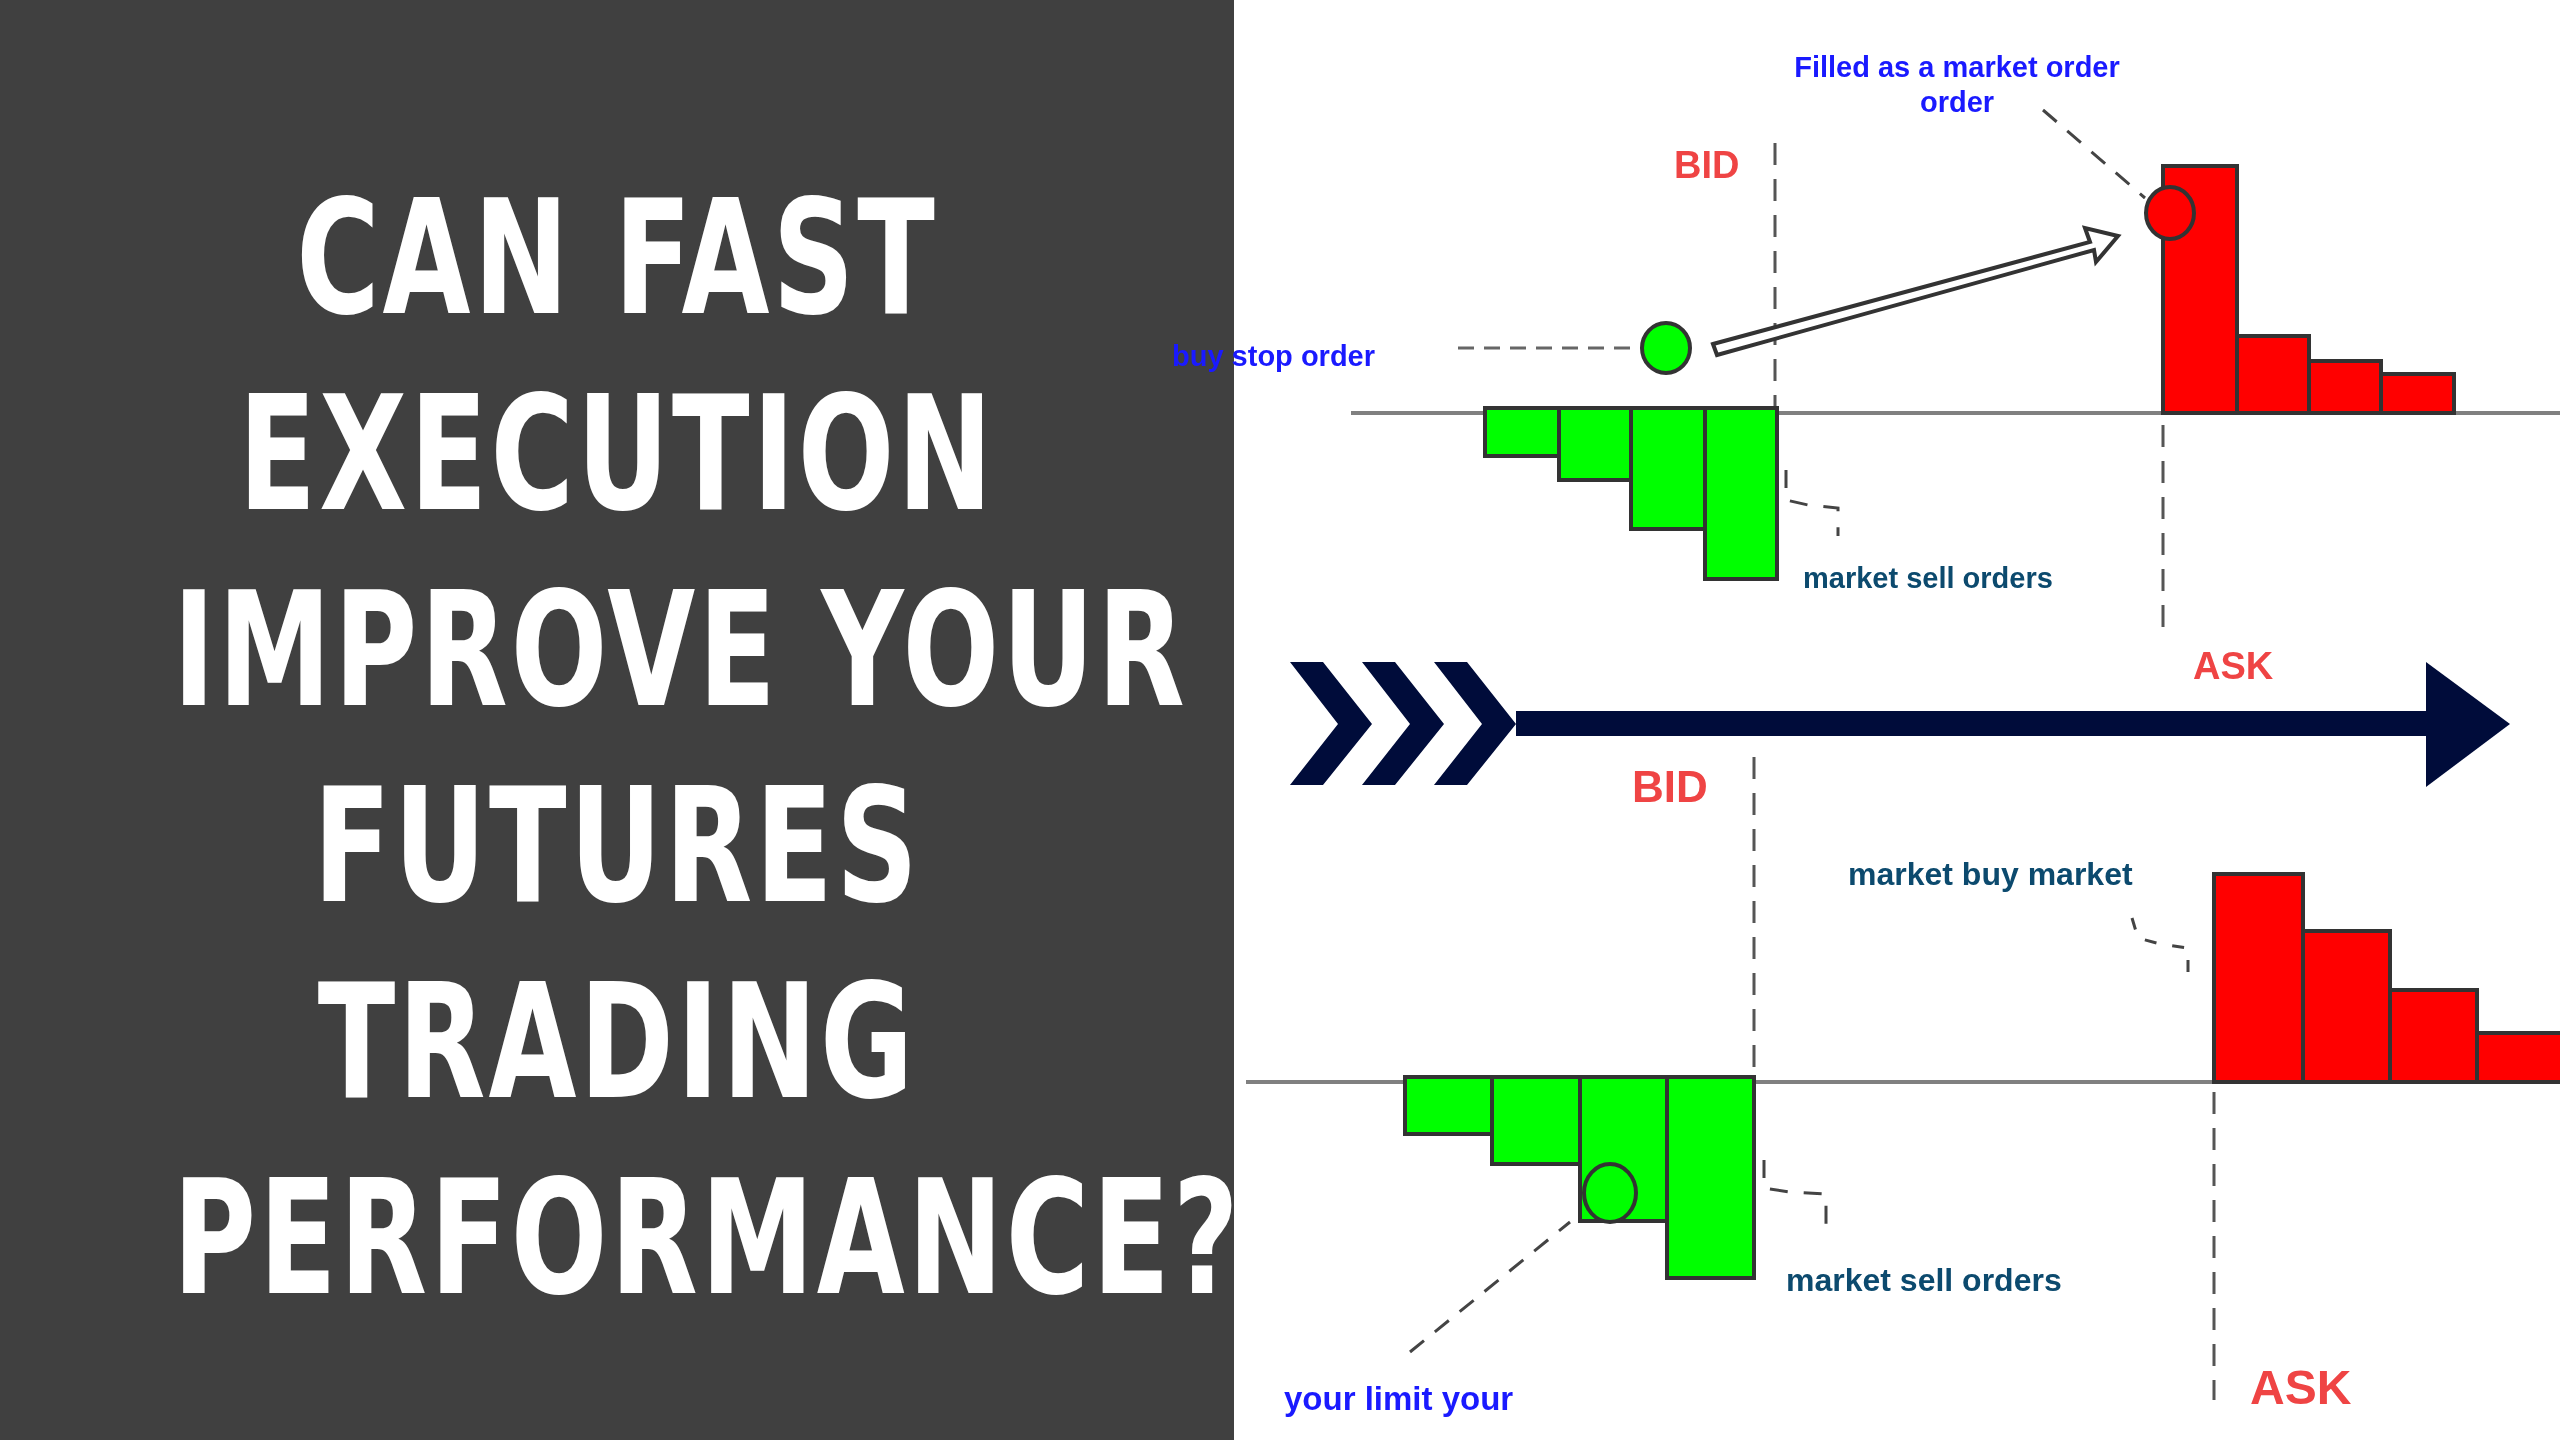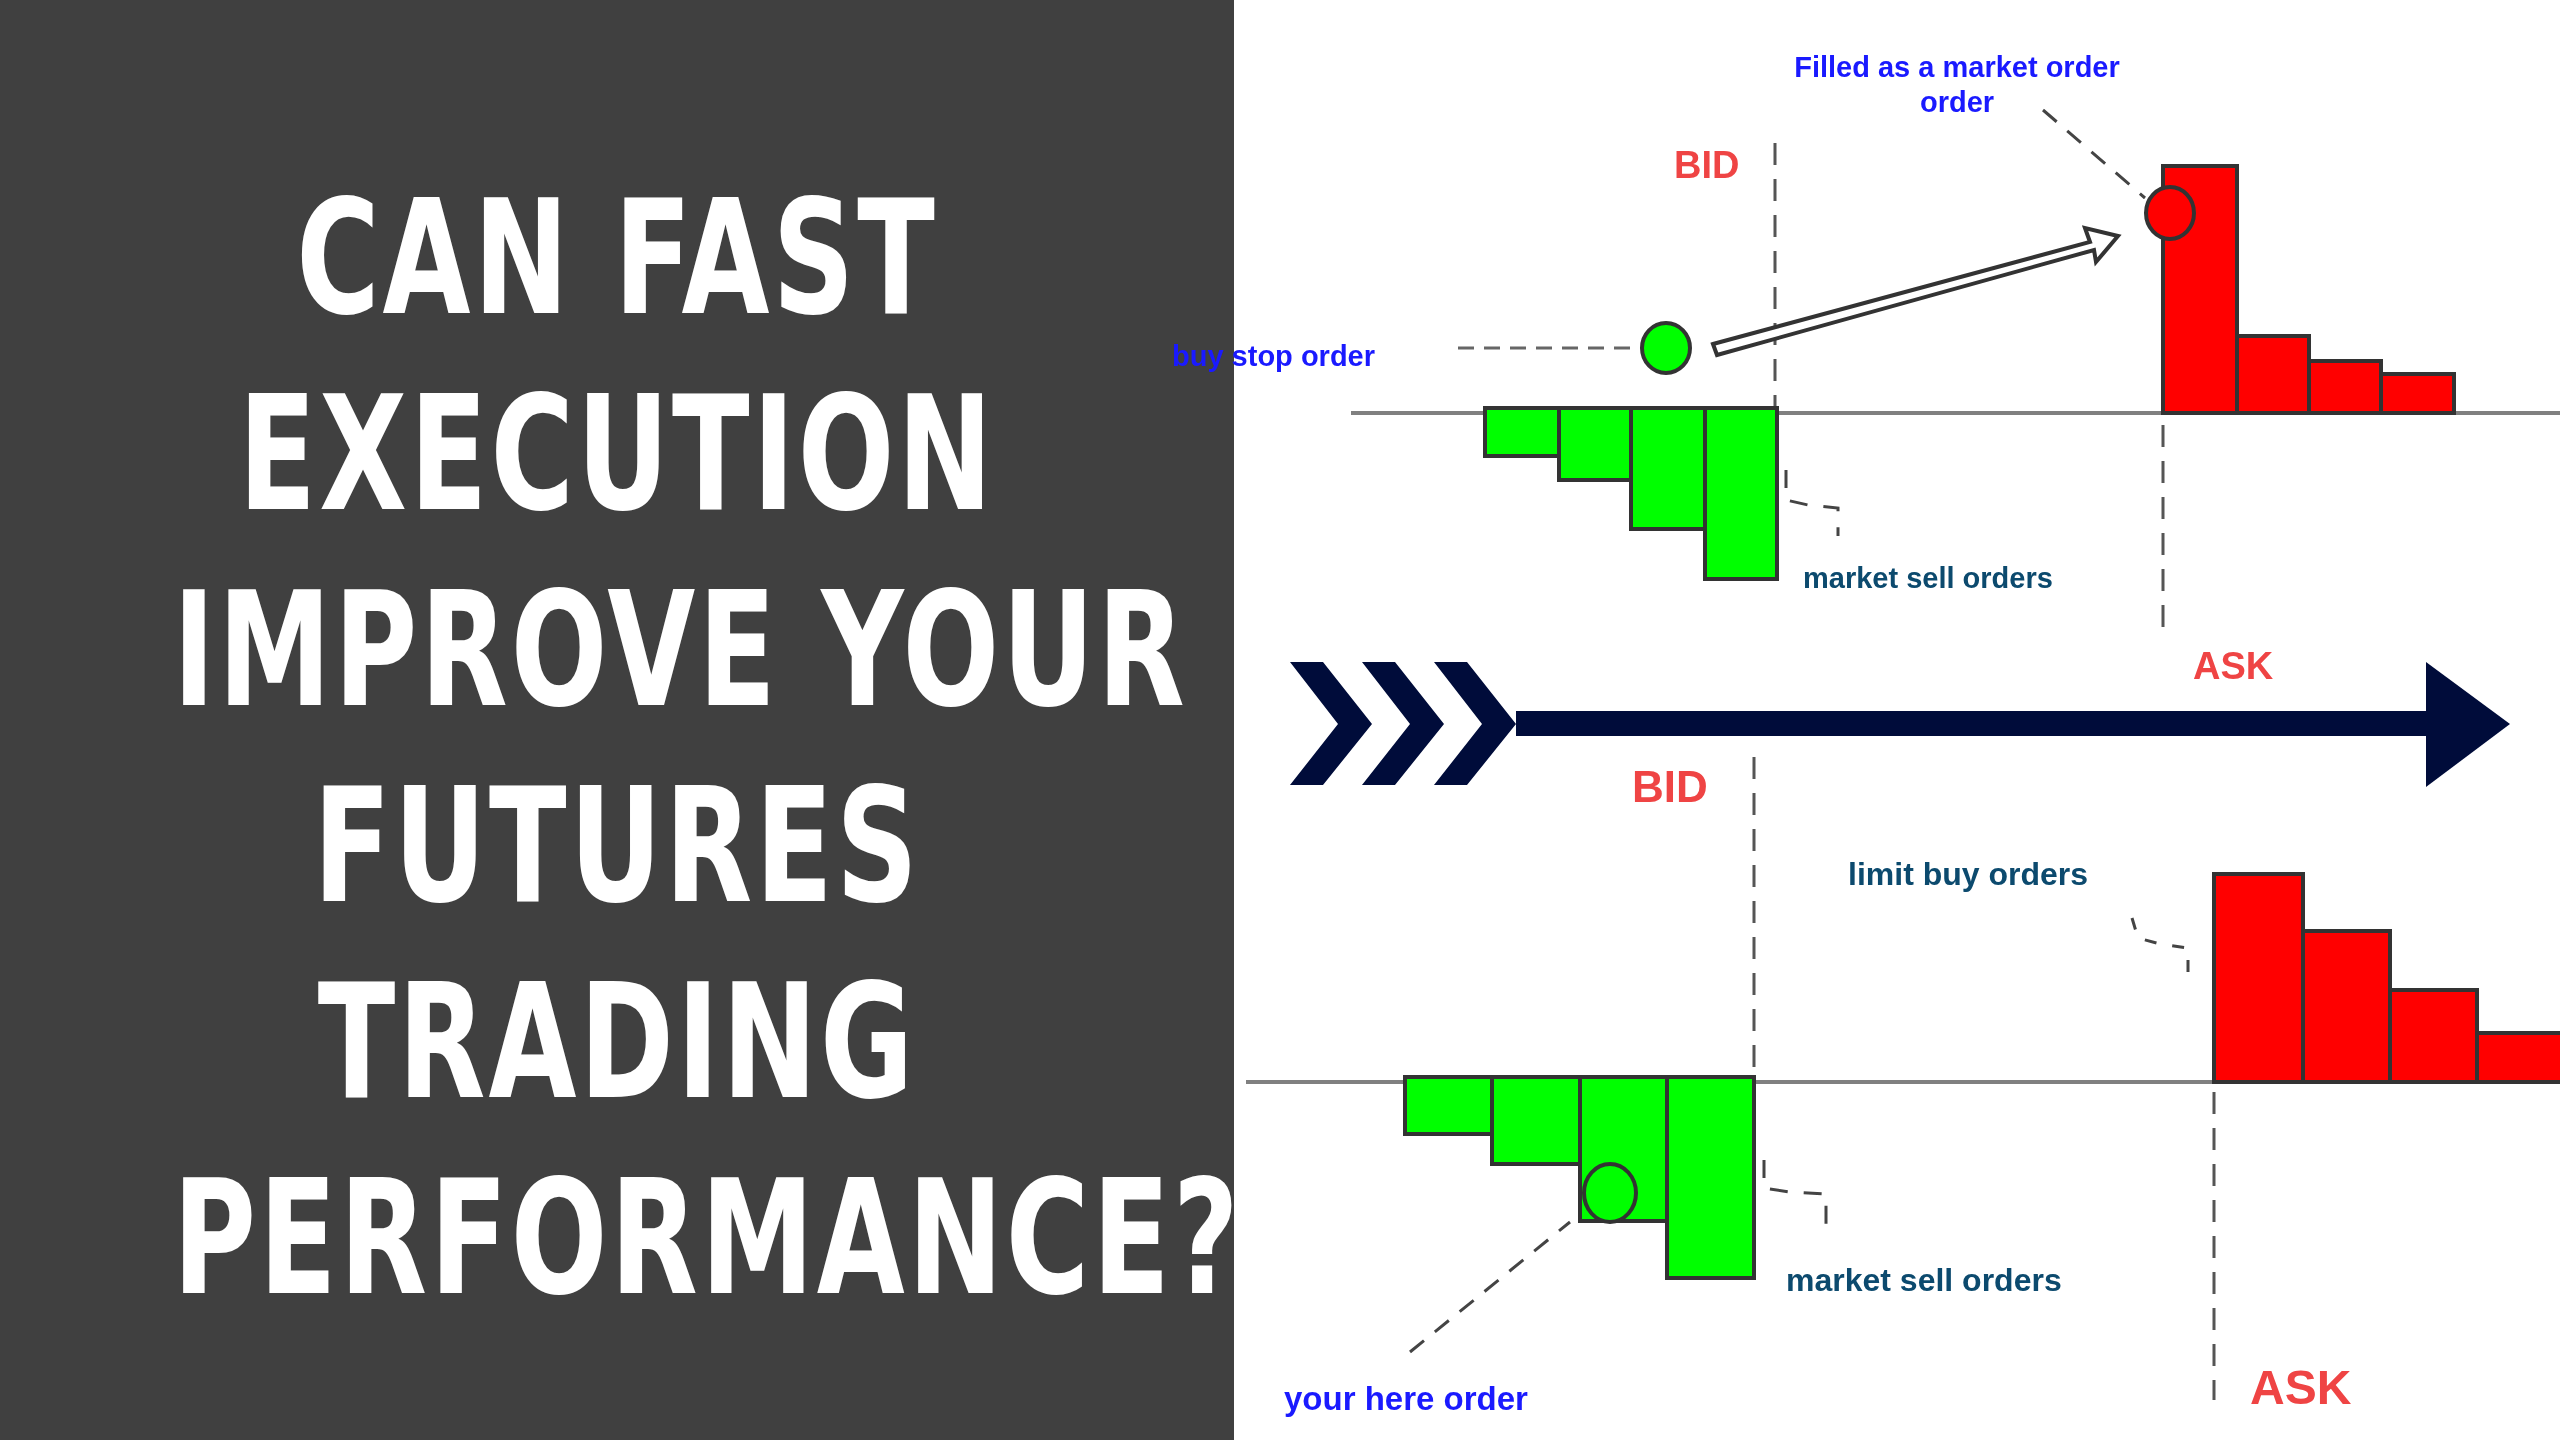--- a/index.html
+++ b/index.html
@@ -97,16 +97,16 @@
 <div class="lbl blue" style="left:1787px;top:36px;text-align:center;width:340px;line-height:35px;">
   <div>Filled as a market order</div>
   <div>order</div>
 </div>
 <div class="lbl big" style="left:1674px;top:144px;font-size:38px;">BID</div>
 <div class="lbl blue" style="left:1172px;top:326px;">buy stop order</div>
 <div class="lbl dark" style="left:1803px;top:562px;">market sell orders</div>
 <div class="lbl big" style="left:2193px;top:645px;font-size:38px;">ASK</div>
 
 <div class="lbl big" style="left:1632px;top:762px;font-size:44px;">BID</div>
-<div class="lbl dark" style="left:1848px;top:856px;font-size:32px;">limit buy orders</div>
+<div class="lbl dark" style="left:1848px;top:856px;font-size:32px;">market buy market</div>
 <div class="lbl dark" style="left:1786px;top:1262px;font-size:32px;">market sell orders</div>
-<div class="lbl blue" style="left:1284px;top:1366px;font-size:33px;">your here order</div>
+<div class="lbl blue" style="left:1284px;top:1366px;font-size:33px;">your limit your</div>
 <div class="lbl big" style="left:2250px;top:1360px;font-size:48px;">ASK</div>
 
 </body></html>

